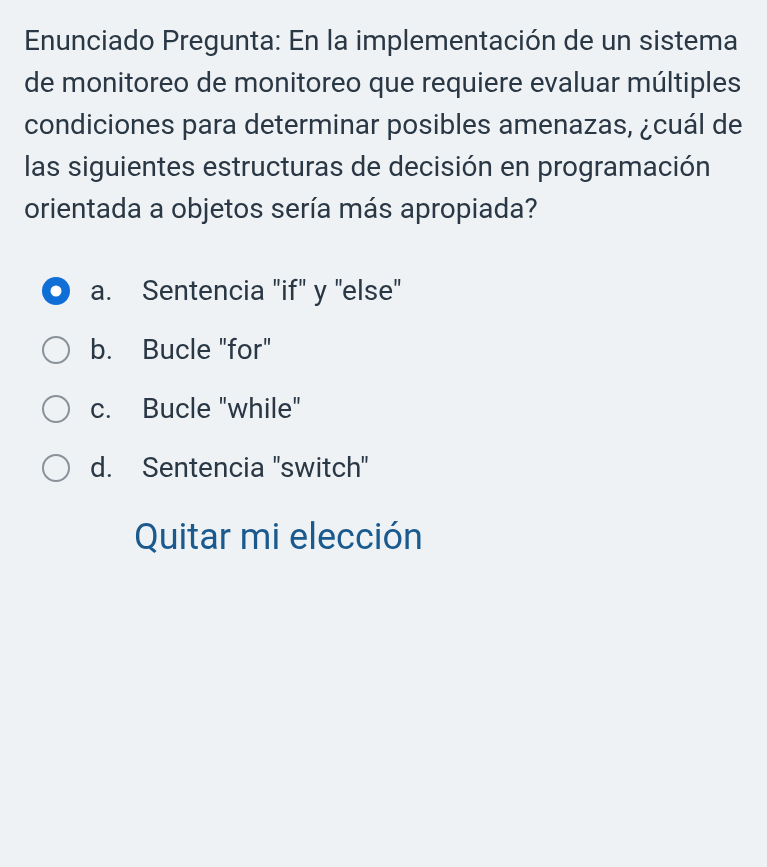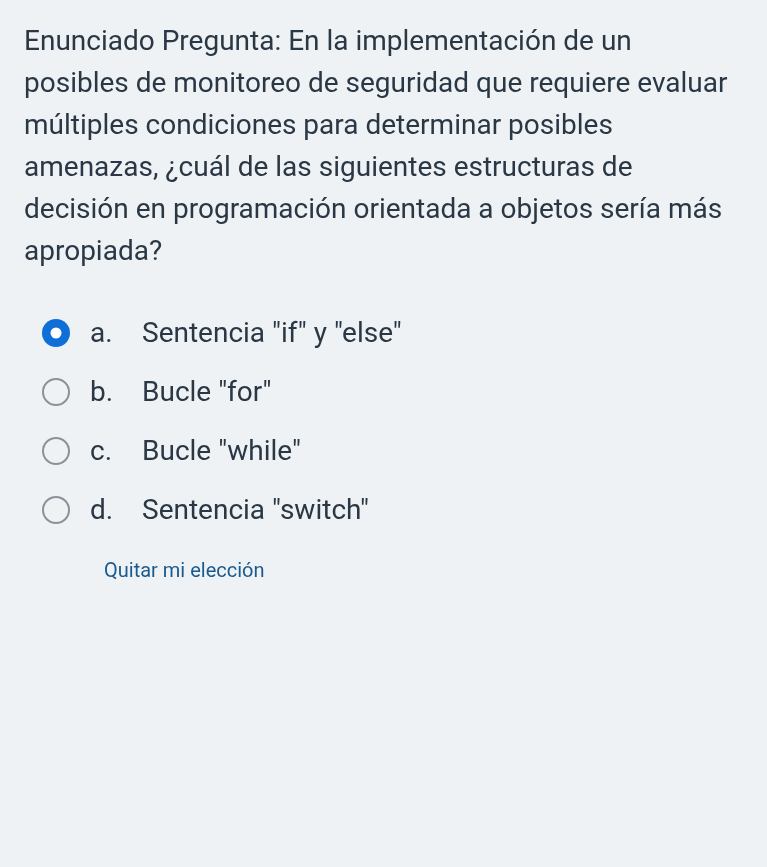--- a/index.html
+++ b/index.html
@@ -61,30 +61,30 @@
     display: flex;
     gap: 24px;
     font-size: 28px;
     color: #2a3744;
   }
   .letter {
     min-width: 28px;
   }
   .clear-choice {
     margin-top: 32px;
-    margin-left: 80px;
-    font-size: 20px;
+    margin-left: 110px;
+    font-size: 36px;
     color: #1a5a8f;
     cursor: pointer;
   }
 </style>
 </head>
 <body>
 
-<div class="question-text">Enunciado Pregunta: En la implementación de un posibles de monitoreo de seguridad que requiere evaluar múltiples condiciones para determinar posibles amenazas, ¿cuál de las siguientes estructuras de decisión en programación orientada a objetos sería más apropiada?</div>
+<div class="question-text">Enunciado Pregunta: En la implementación de un sistema de monitoreo de monitoreo que requiere evaluar múltiples condiciones para determinar posibles amenazas, ¿cuál de las siguientes estructuras de decisión en programación orientada a objetos sería más apropiada?</div>
 
 <div class="options">
 
   <div class="option">
     <div class="radio selected"></div>
     <div class="option-label">
       <span class="letter">a.</span>
       <span>Sentencia "if" y "else"</span>
     </div>
   </div>

